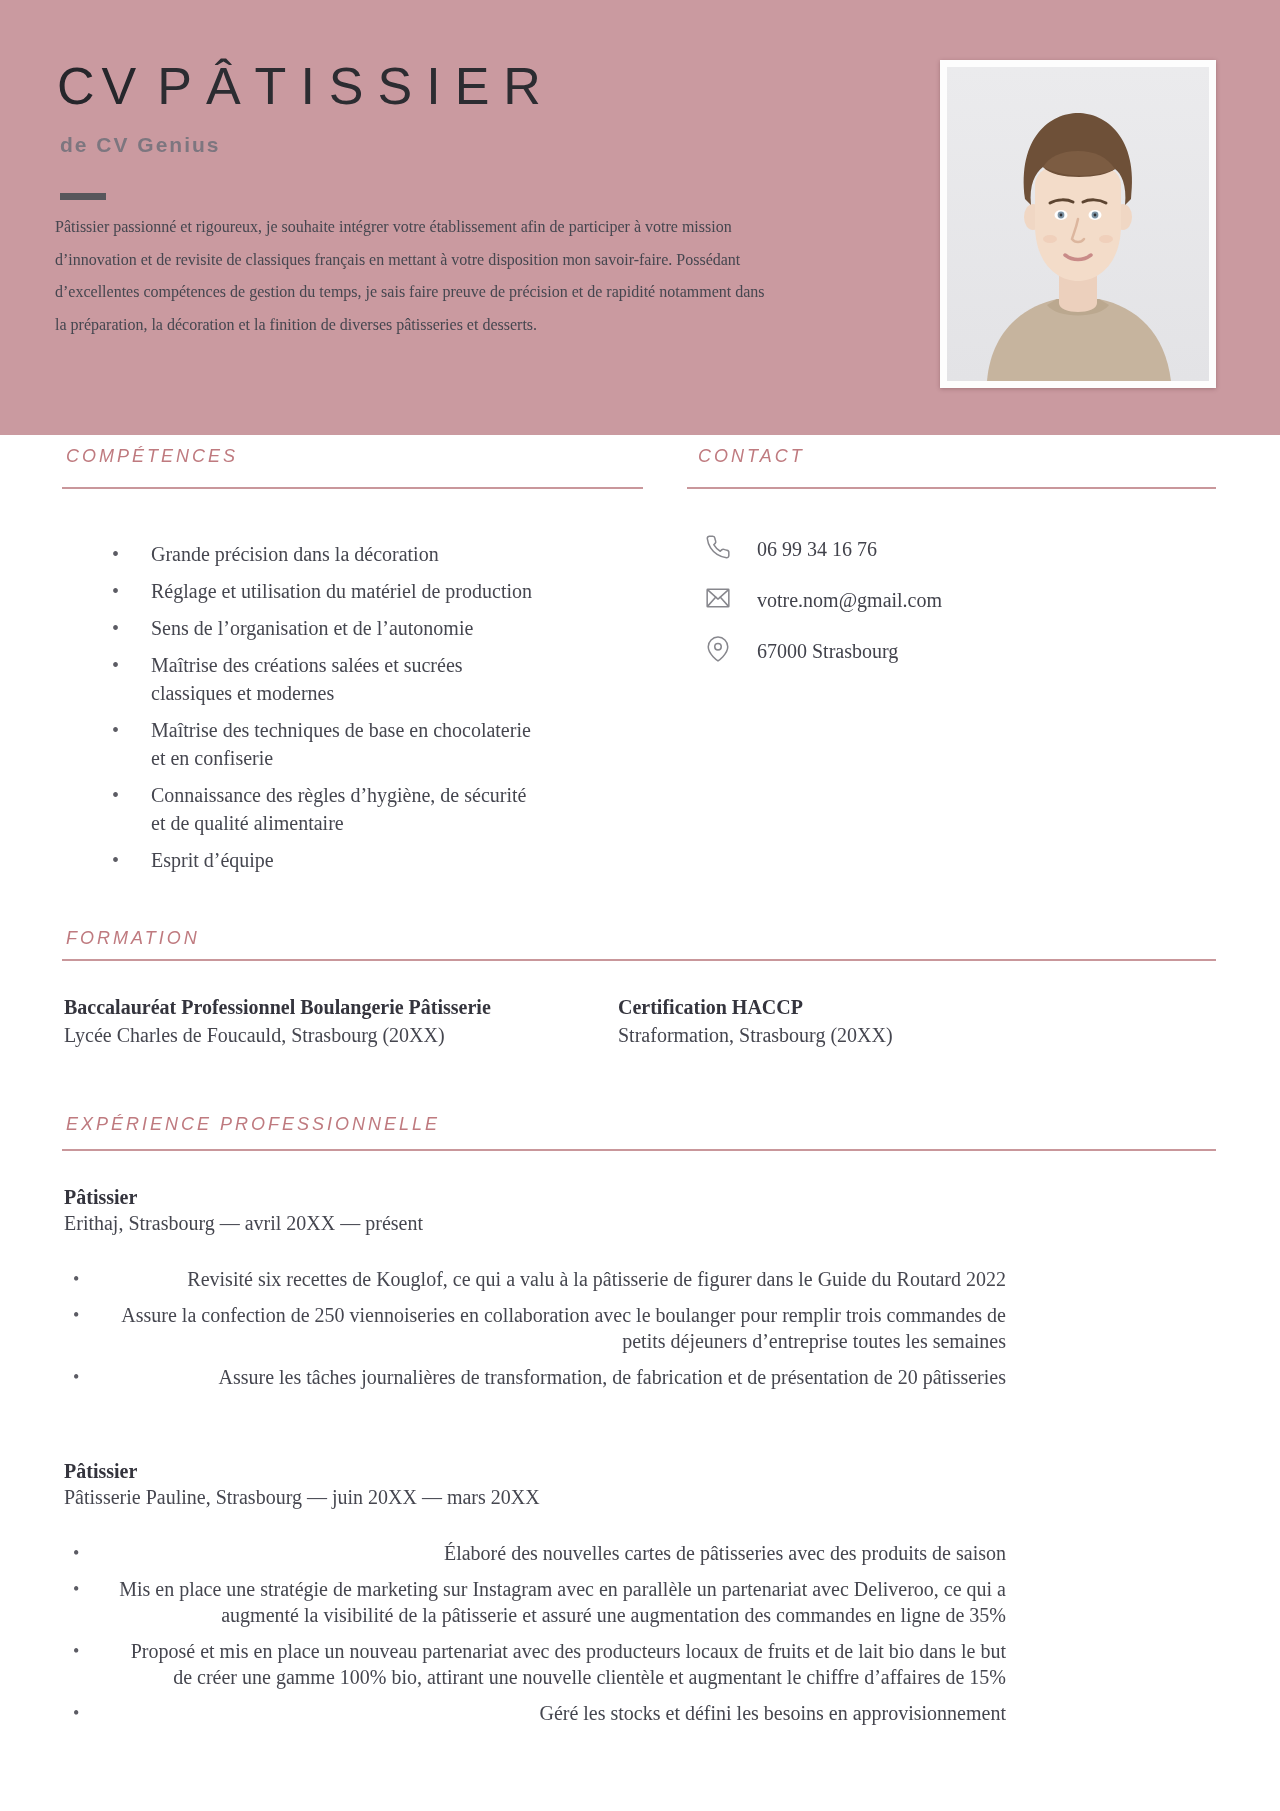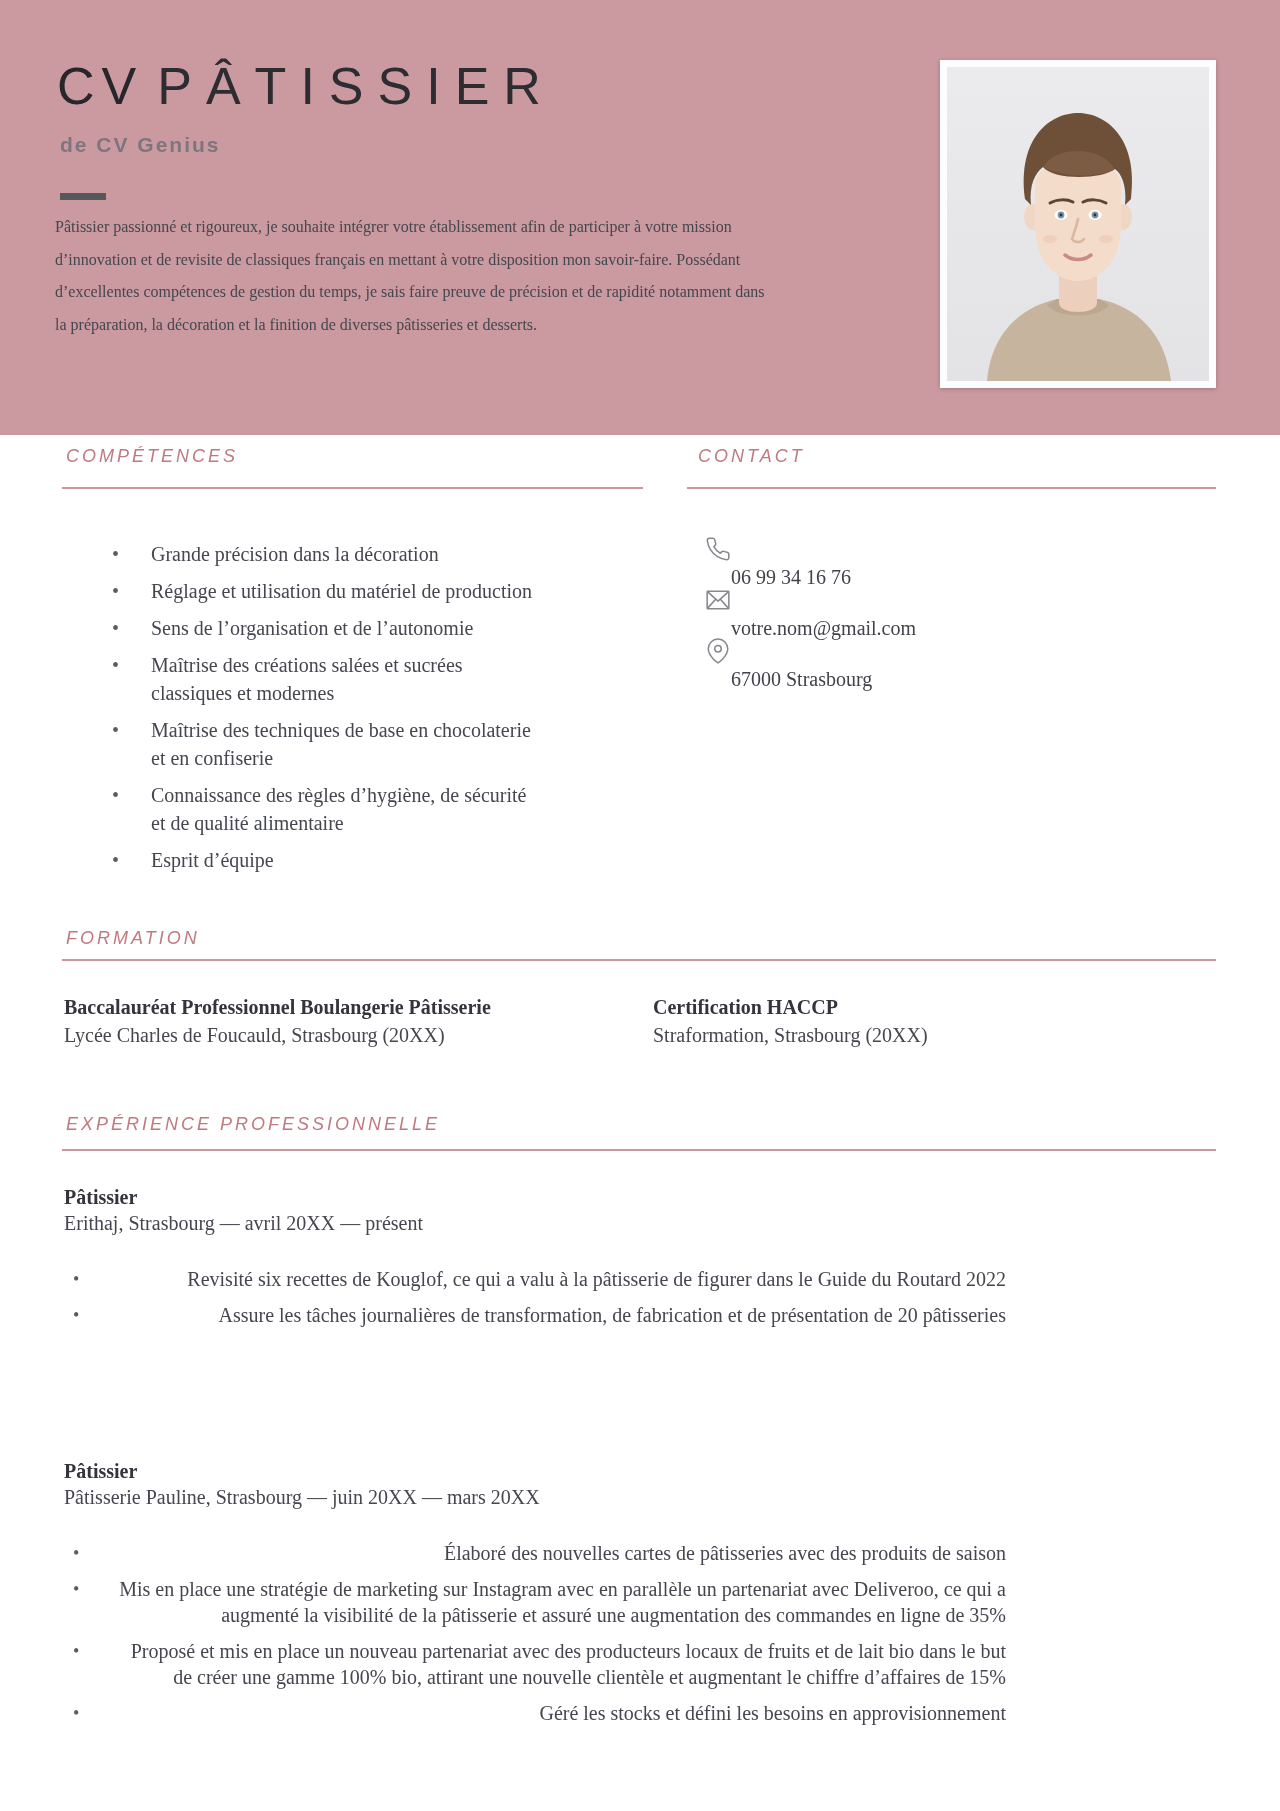--- a/index.html
+++ b/index.html
@@ -32,21 +32,21 @@
   .rule{height:2px;background:#c9979b;}
 
   
   .comp-list{left:64px;top:540px;width:475px;list-style:none;margin:0;padding:0;
     font-size:20px;line-height:28px;color:#45464f;}
   .comp-list li{position:relative;padding-left:87px;margin-bottom:9px;max-width:405px;}
   .comp-list li::before{content:"\2022";position:absolute;left:48px;top:0;color:#5c5c64;}
 
   
   .contact-rows{left:705px;top:536px;}
-  .contact-row{display:flex;align-items:flex-start;height:26px;margin-bottom:25px;flex-direction:column;}
+  .contact-row{display:flex;align-items:center;height:26px;margin-bottom:25px;}
   .contact-row svg{flex:0 0 auto;}
   .contact-row .val{margin-left:26px;font-size:20px;color:#41424b;white-space:nowrap;}
 
   
   .entry-title{font-weight:700;font-size:20px;line-height:28px;color:#34343d;}
   .entry-detail{font-size:20px;line-height:28px;color:#45464f;}
   .job-title{font-weight:700;font-size:20px;line-height:26px;color:#34343d;}
   .job-meta{font-size:20px;line-height:26px;color:#45464f;}
 
   .exp-list{list-style:none;margin:0;padding:0;font-size:20px;line-height:26px;color:#45464f;text-align:right;}
@@ -158,35 +158,36 @@
   </div>
 </div>
 
 <div class="abs sec-head" style="left:66px;top:928px">FORMATION</div>
 <div class="abs rule" style="left:62px;top:959px;width:1154px"></div>
 
 <div class="abs" style="left:64px;top:993px;width:560px">
   <div class="entry-title">Baccalauréat Professionnel Boulangerie Pâtisserie</div>
   <div class="entry-detail">Lycée Charles de Foucauld, Strasbourg (20XX)</div>
 </div>
-<div class="abs" style="left:653px;top:993px;width:520px">
+<div class="abs" style="left:618px;top:993px;width:520px">
   <div class="entry-title">Certification HACCP</div>
   <div class="entry-detail">Straformation, Strasbourg (20XX)</div>
 </div>
 
 <div class="abs sec-head" style="left:66px;top:1114px">EXPÉRIENCE PROFESSIONNELLE</div>
 <div class="abs rule" style="left:62px;top:1149px;width:1154px"></div>
 
 <div class="abs" style="left:64px;top:1184px;width:900px">
   <div class="job-title">Pâtissier</div>
   <div class="job-meta">Erithaj, Strasbourg — avril 20XX — présent</div>
 </div>
 
 <ul class="abs exp-list" style="left:64px;top:1266px;width:960px">
   <li>Revisité six recettes de Kouglof, ce qui a valu à la pâtisserie de figurer dans le Guide du Routard 2022</li>
+  <li>Assure la confection de 250 viennoiseries en collaboration avec le boulanger pour remplir trois commandes de petits déjeuners d’entreprise toutes les semaines</li>
   <li>Assure les tâches journalières de transformation, de fabrication et de présentation de 20 pâtisseries</li>
 </ul>
 
 <div class="abs" style="left:64px;top:1458px;width:900px">
   <div class="job-title">Pâtissier</div>
   <div class="job-meta">Pâtisserie Pauline, Strasbourg — juin 20XX — mars 20XX</div>
 </div>
 
 <ul class="abs exp-list" style="left:64px;top:1540px;width:960px">
   <li>Élaboré des nouvelles cartes de pâtisseries avec des produits de saison</li>

